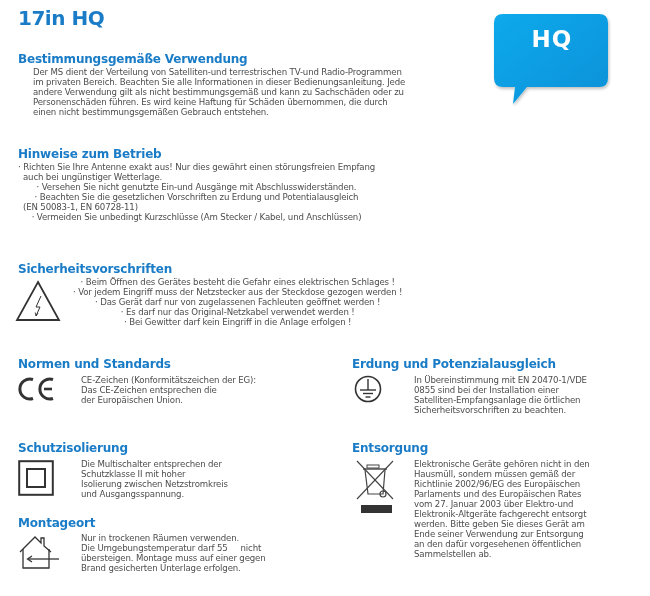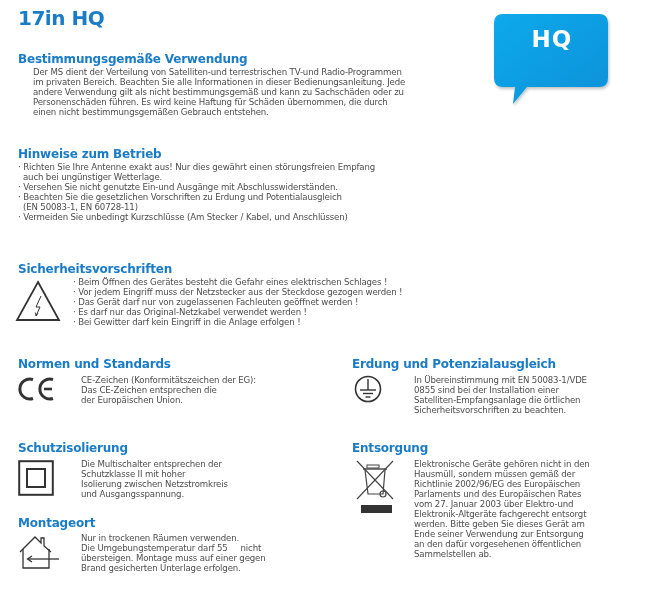--- a/index.html
+++ b/index.html
@@ -13,21 +13,21 @@
     color: #1a7cc6; letter-spacing: -0.5px;
   }
   .h2 {
     font-size: 12px; font-weight: bold; color: #1a7cc6; white-space: nowrap;
     letter-spacing: -0.2px;
   }
   .p {
     font-size: 8.6px; line-height: 10px; color: #4d4d4d; letter-spacing: -0.15px;
   }
   .p div { white-space: nowrap; }
-  .bul { white-space: nowrap; }
+  .bul { white-space: nowrap; text-align: center; }
   .bul::before { content: "\00B7\00A0"; }
   .indent { padding-left: 5px; }
   .bubble { left: 493px; top: 12px; width: 120px; height: 94px; }
   .bubble-label {
     left: 493px; top: 26px; width: 118px; text-align: center;
     font-size: 23px; font-weight: bold; color: #ffffff; letter-spacing: 1px;
   }
   svg { display: block; }
 </style>
 </head>
@@ -96,21 +96,21 @@
 
 <div class="abs h2" style="left:352px; top:357px;">Erdung und Potenzialausgleich</div>
 <svg class="abs" style="left:354px; top:375px;" width="28" height="28" viewBox="0 0 28 28">
   <circle cx="14" cy="14" r="12.5" fill="none" stroke="#333" stroke-width="1.6"></circle>
   <line x1="14" y1="4" x2="14" y2="15" stroke="#333" stroke-width="1.4"></line>
   <line x1="6" y1="15" x2="22" y2="15" stroke="#333" stroke-width="1.4"></line>
   <line x1="9" y1="18.5" x2="19" y2="18.5" stroke="#333" stroke-width="1.4"></line>
   <line x1="11.5" y1="22" x2="16.5" y2="22" stroke="#333" stroke-width="1.4"></line>
 </svg>
 <div class="abs p" style="left:414px; top:375px;">
-  <div>In Übereinstimmung mit EN 50083-1/VDE</div>
+  <div>In Übereinstimmung mit EN 20470-1/VDE</div>
   <div>0855 sind bei der Installation einer</div>
   <div>Satelliten-Empfangsanlage die örtlichen</div>
   <div>Sicherheitsvorschriften zu beachten.</div>
 </div>
 
 <div class="abs h2" style="left:18px; top:441px;">Schutzisolierung</div>
 <svg class="abs" style="left:18px; top:460px;" width="36" height="36" viewBox="0 0 36 36">
   <rect x="1.2" y="1.2" width="33.6" height="33.6" fill="none" stroke="#333" stroke-width="2"></rect>
   <rect x="9" y="9" width="18" height="18" fill="none" stroke="#333" stroke-width="2"></rect>
 </svg>

